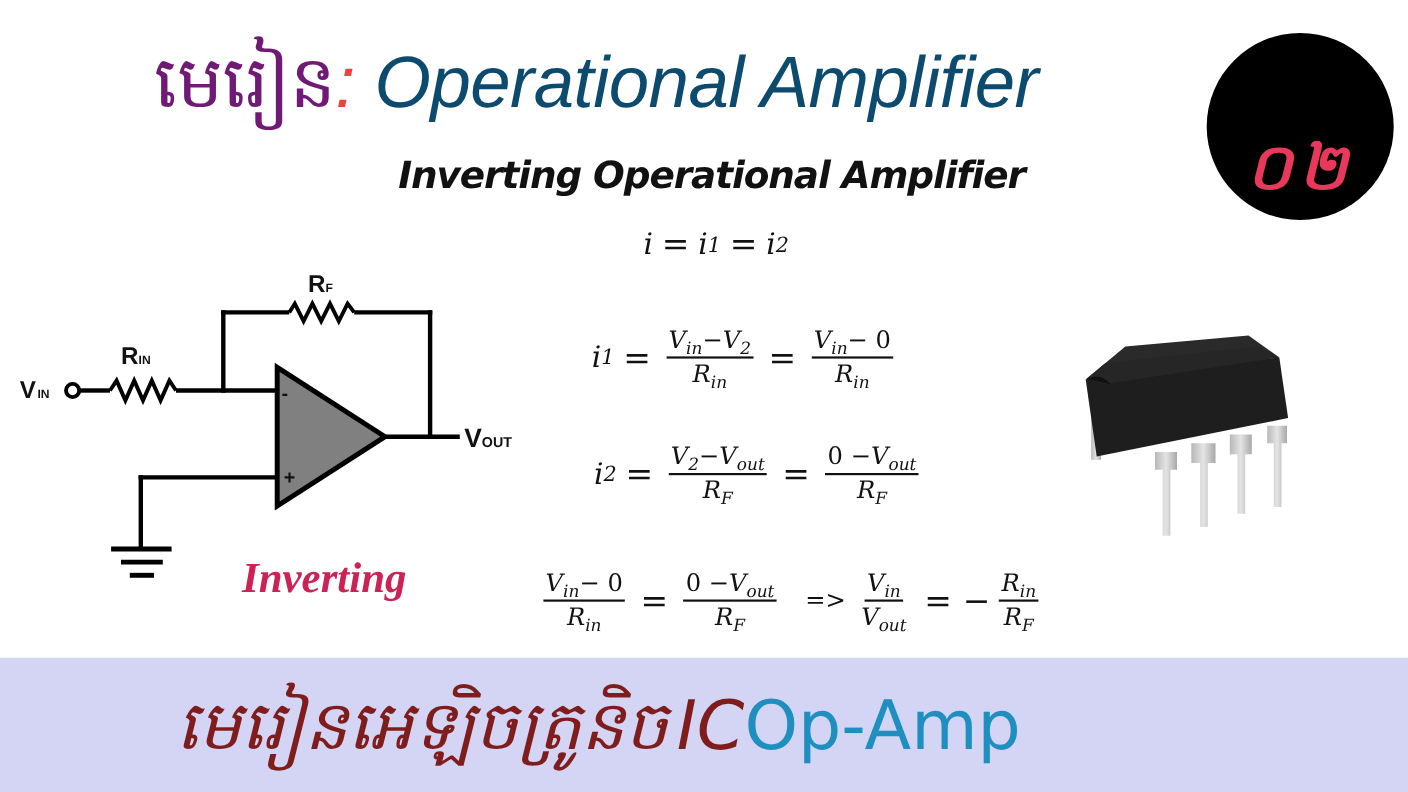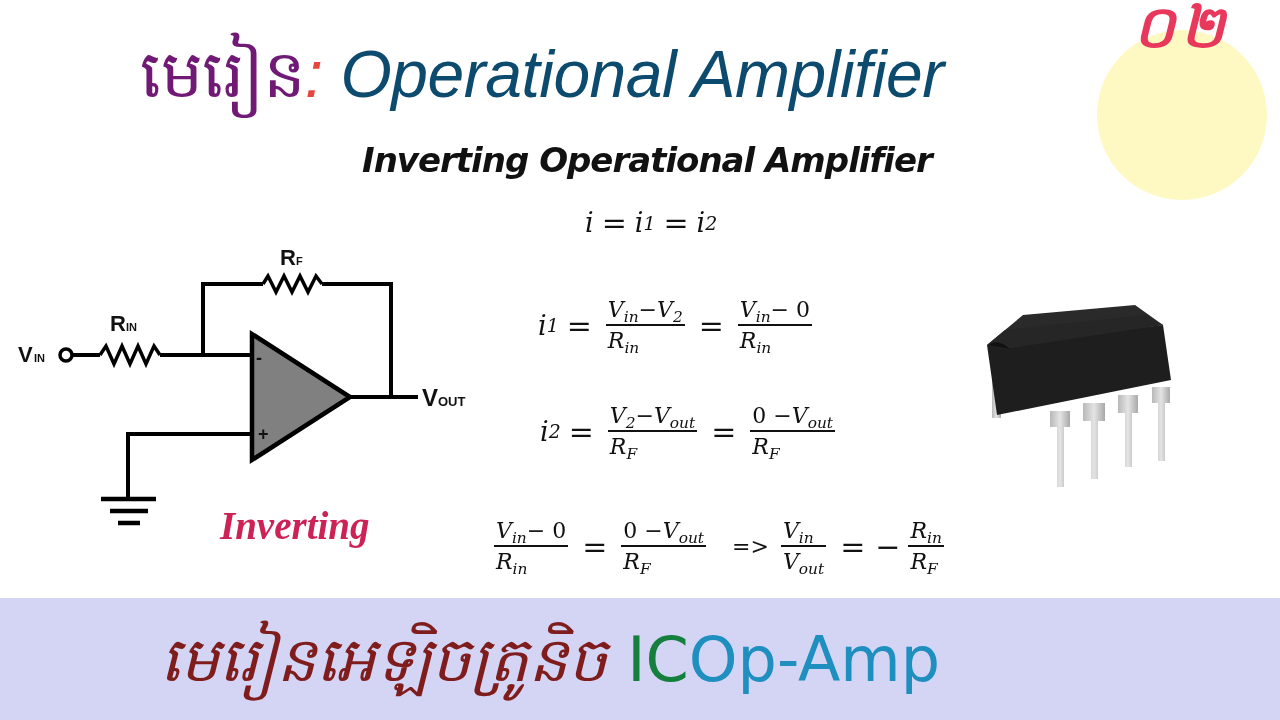--- a/index.html
+++ b/index.html
@@ -6,54 +6,54 @@
   body { width:1280px; height:720px; position:relative; overflow:hidden; background:#ffffff; font-family:"Liberation Sans", sans-serif; }
   .abs { position:absolute; }
 
   
   .title { left:140px; top:34px; height:80px; font-size:66px; font-style:italic; white-space:nowrap; line-height:80px; letter-spacing:-0.5px; }
   .title .kh { color:#701a75; font-family:"DejaVu Serif", serif; font-style:normal; }
   .title .colon { color:#e8463c; }
   .title .en { color:#0c4a6e; font-family:"Liberation Sans", sans-serif; font-style:italic; }
 
   
-  .badge { left:1097px; top:30px; width:170px; height:170px; border-radius:50%; background:#fef9c3; display:flex; align-items:flex-start; justify-content:center; }
+  .badge { left:1097px; top:30px; width:170px; height:170px; border-radius:50%; background:#000000; display:flex; align-items:flex-end; justify-content:center; }
   .badge span { color:#e8395c; font-size:58px; font-style:italic; font-family:"DejaVu Sans", sans-serif; font-weight:bold; letter-spacing:6px; margin-top:-40px; }
 
   
   .subtitle { left:362px; top:140px; font-size:34px; font-weight:bold; font-style:italic; color:#111; white-space:nowrap; font-family:"DejaVu Sans", sans-serif; letter-spacing:-1px; }
 
   
   .circuit { left:0; top:230px; width:480px; height:320px; }
   .clabel { font-family:"Liberation Sans", sans-serif; font-weight:bold; fill:#111; }
   .inverting-label { left:220px; top:503px; font-family:"Liberation Serif", serif; font-weight:bold; font-style:italic; font-size:39px; color:#cc2255; }
 
   
   .eq { font-family:"DejaVu Serif", serif; color:#111; white-space:nowrap; display:flex; align-items:center; font-size:27px; }
   .eq i { font-style:italic; }
   .eq sub { font-size:0.7em; font-style:italic; vertical-align:-0.35em; line-height:0; }
-  .frac { display:inline-flex; flex-direction:column; margin:0 6px; font-size:22px; }
+  .frac { display:inline-flex; flex-direction:column; align-items:center; margin:0 6px; font-size:22px; }
   .frac .num { padding:0 2px 2px; border-bottom:2px solid #111; line-height:1.15; }
   .frac .den { padding:2px 2px 0; line-height:1.15; }
   .op { margin:0 8px; font-size:30px; }
   .arrow { margin:0 6px 0 20px; font-size:22px; }
 
   .eq1 { left:585px; top:205px; }
   .eq2 { left:538px; top:297px; }
   .eq3 { left:540px; top:403px; }
   .eq4 { left:488px; top:518px; }
 
   
   .chip { left:975px; top:285px; width:215px; height:205px; }
 
   
   .band { left:0; top:598px; width:1280px; height:122px; background:#d4d4f4; }
   .band-text { left:160px; top:612px; font-size:62px; white-space:nowrap; line-height:96px; }
   .band-text .kh2 { color:#7f1d1d; font-family:"DejaVu Serif", serif; font-style:italic; }
-  .band-text .ic { color:#15803d; font-family:"DejaVu Sans", sans-serif; margin-left:20px; }
+  .band-text .ic { color:#7f1d1d; font-family:"DejaVu Sans", sans-serif; font-style:italic; margin-left:8px; }
   .band-text .opamp { color:#1f8fc0; font-family:"DejaVu Sans", sans-serif; }
 </style>
 </head>
 <body>
 
 <div class="abs title">
   <span class="kh">មេរៀន</span><span class="colon">:</span>
   <span class="en">Operational Amplifier</span>
 </div>
 

